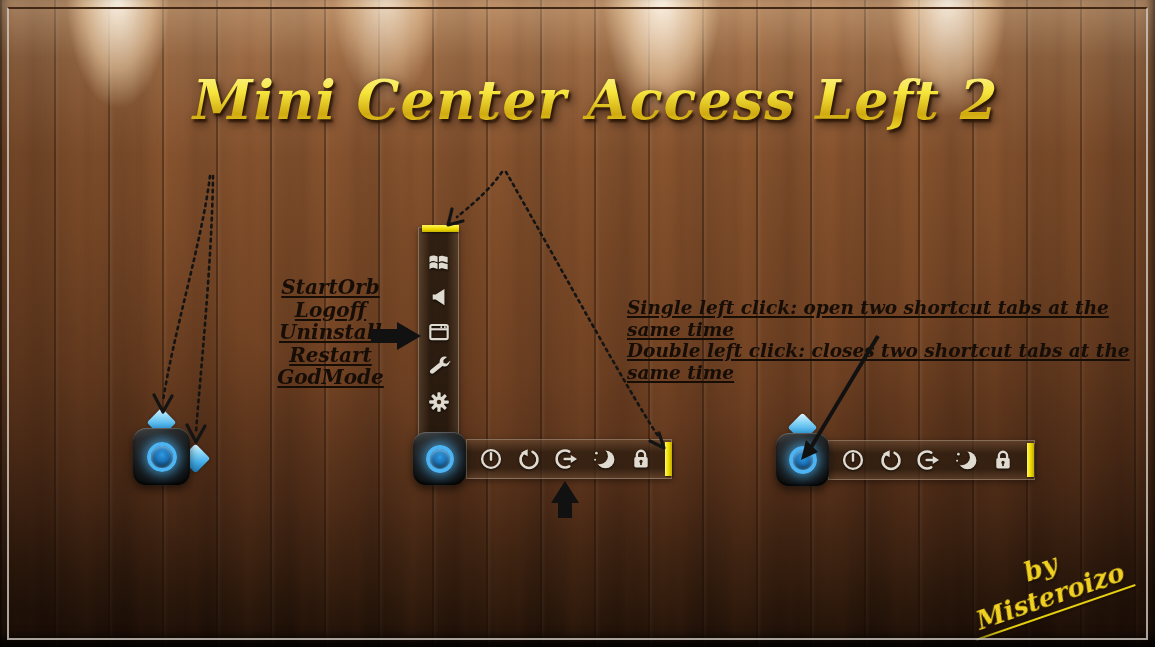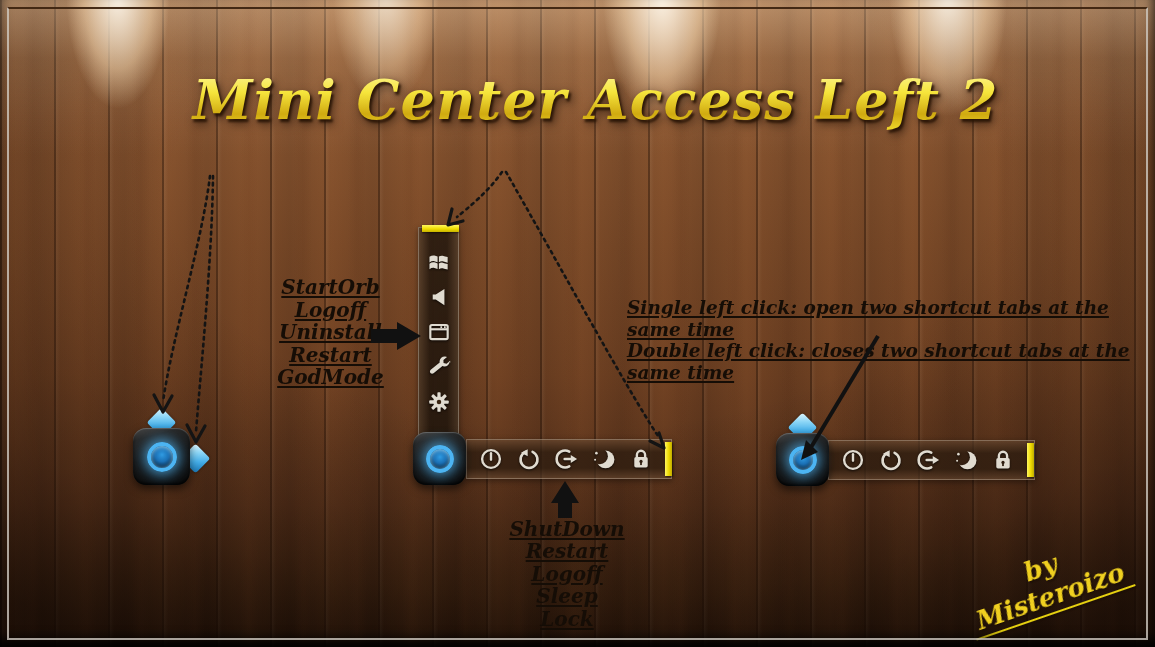--- a/index.html
+++ b/index.html
@@ -188,27 +188,20 @@
     <div class="ring"></div>
   </div>
 
   <div class="stack left-labels">
     <span>StartOrb</span>
     <span>Logoff</span>
     <span>Uninstall</span>
     <span>Restart</span>
     <span>GodMode</span>
   </div>
-  <div class="stack bottom-labels">
-    <span>ShutDown</span>
-    <span>Restart</span>
-    <span>Logoff</span>
-    <span>Sleep</span>
-    <span>Lock</span>
-  </div>
 
   <div class="click-note">
     <div>Single left click: open two shortcut tabs at the same time</div>
     <div>Double left click: closes two shortcut tabs at the same time</div>
   </div>
 
   <div class="diamond rt"></div>
   <div class="htoolbar right">
     <span class="icon">
       <svg viewBox="0 0 24 24" fill="none" stroke="currentColor" stroke-width="2.2">

